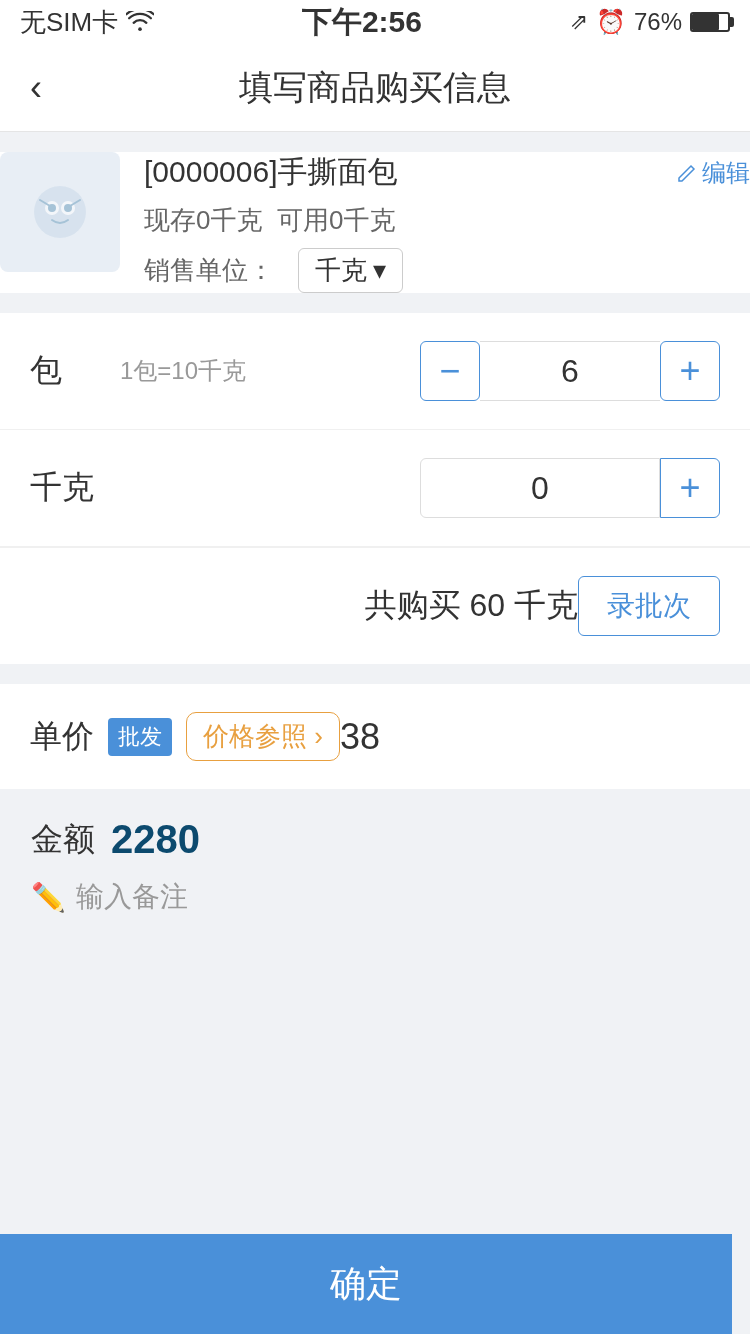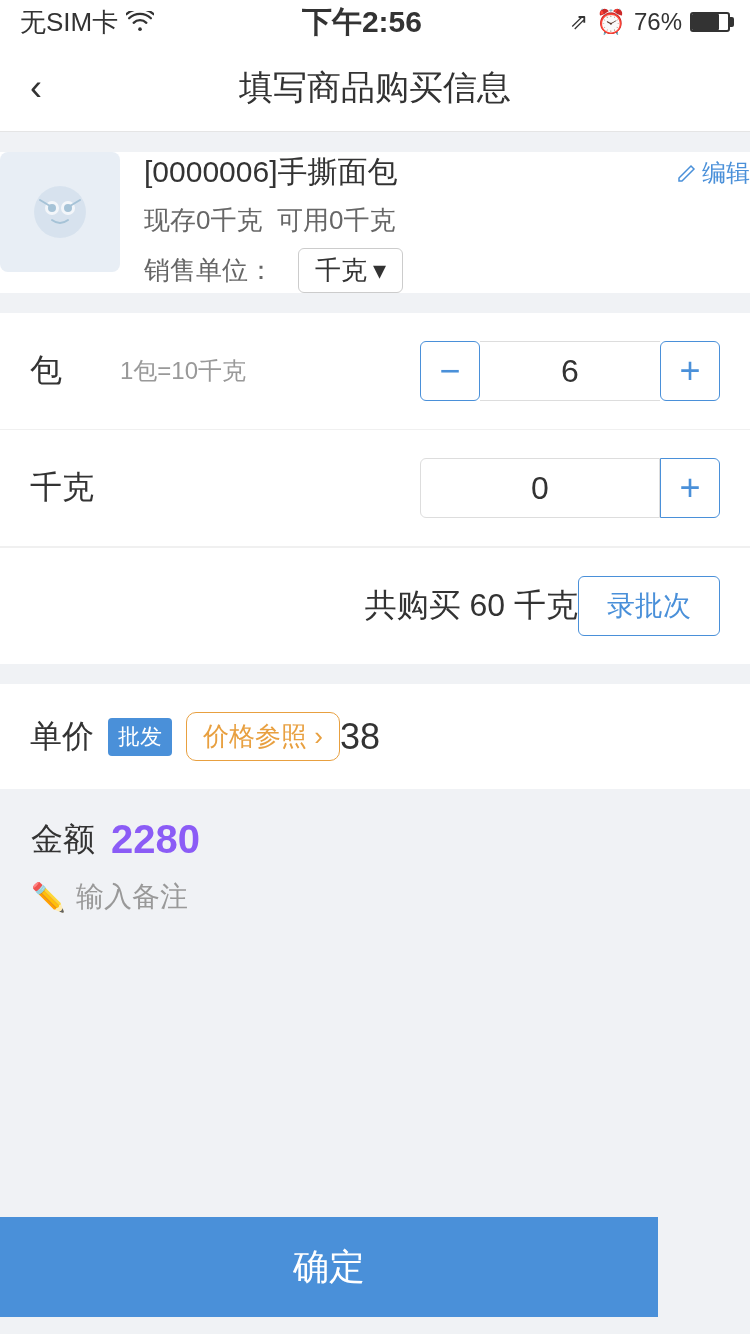--- a/index.html
+++ b/index.html
@@ -290,21 +290,21 @@
       align-items: center;
       gap: 16px;
       margin-bottom: 16px;
     }
     .amount-label {
       font-size: 32px;
       color: #333;
     }
     .amount-value {
       font-size: 40px;
-      color: #8b5cf6;
+      color: #0c4a6e;
       font-weight: 600;
     }
     .note-row {
       display: flex;
       align-items: center;
       gap: 10px;
     }
     .note-icon {
       font-size: 28px;
       color: #999;
@@ -317,23 +317,23 @@
     
     .gray-area {
       background: #f0f2f5;
       flex: 1;
       min-height: 340px;
     }
 
     
     .confirm-bar {
       position: fixed;
-      bottom: 17px;
+      bottom: 0;
       left: 0;
-      width: 658px;
+      width: 732px;
       height: 100px;
       background: #4a90d9;
       display: flex;
       align-items: center;
       justify-content: center;
       cursor: pointer;
     }
     .confirm-text {
       font-size: 36px;
       color: #fff;

